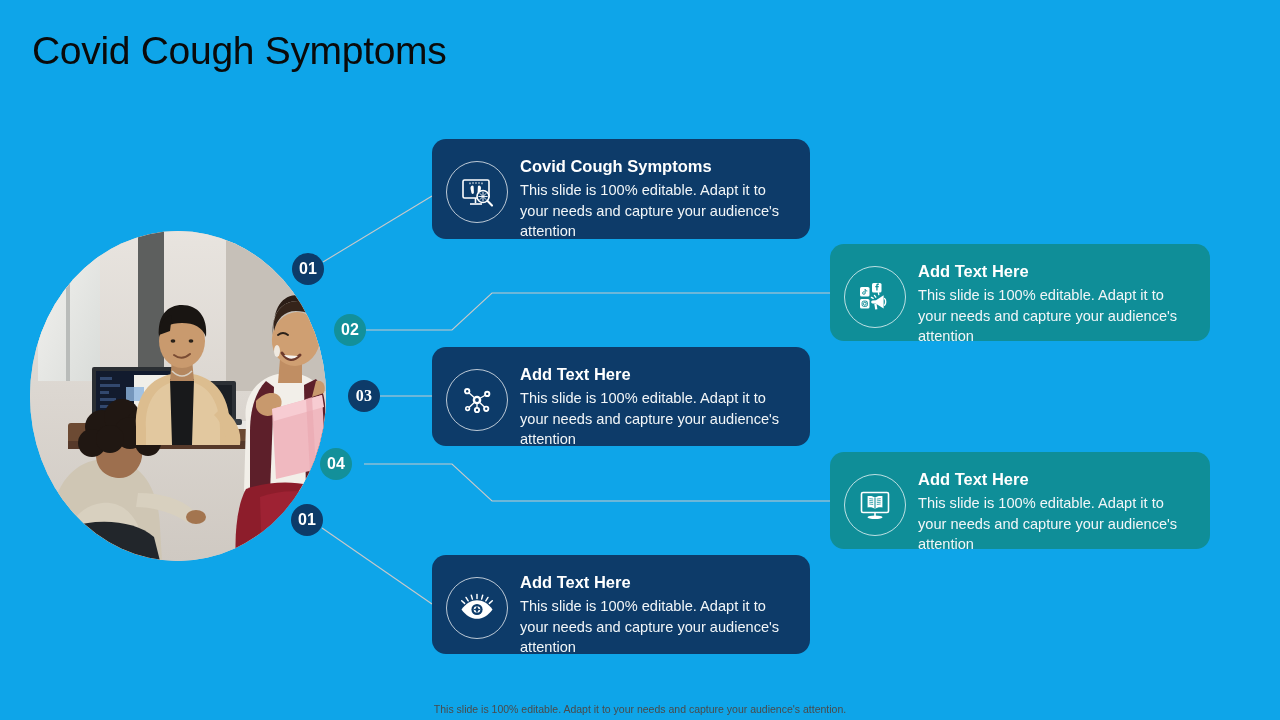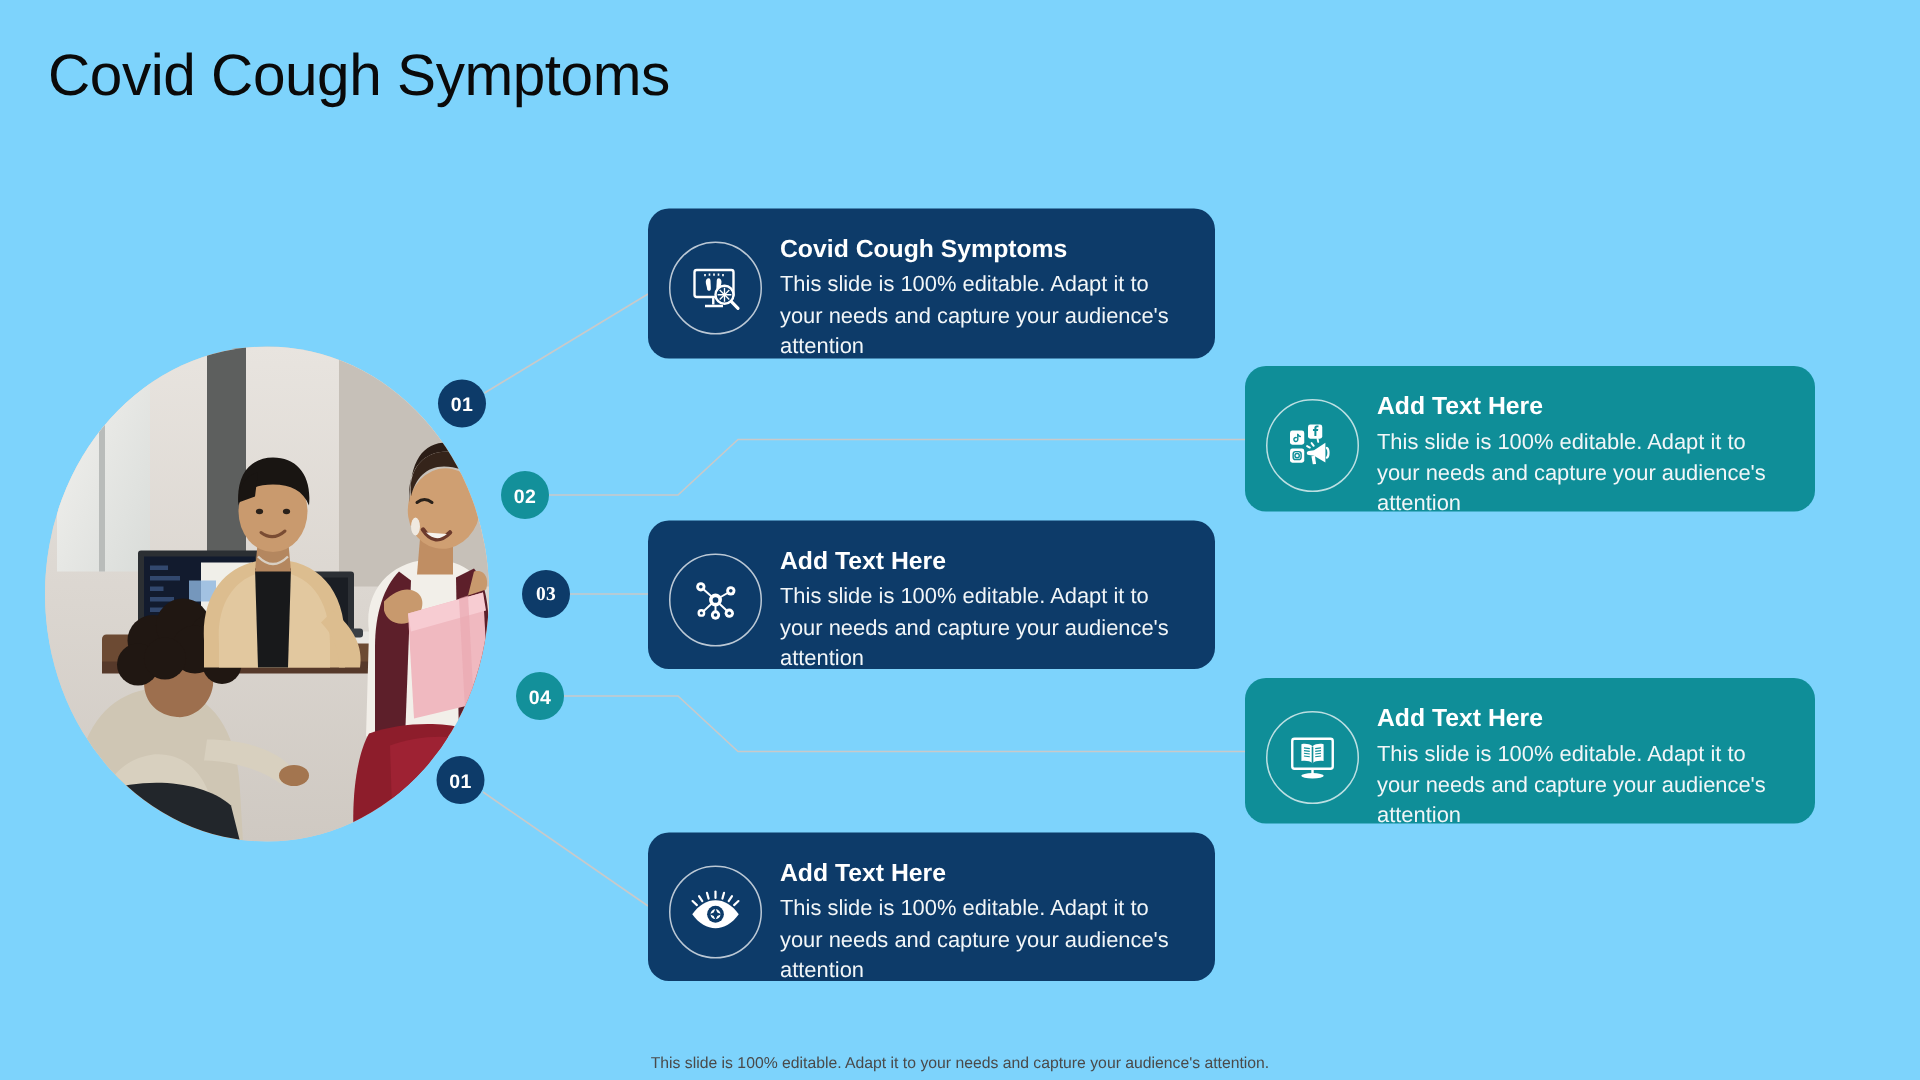--- a/index.html
+++ b/index.html
@@ -6,21 +6,21 @@
   * { box-sizing: border-box; margin: 0; padding: 0; }
   html, body {
     width: 1280px; height: 720px;
     background: #ffffff;
     font-family: "Liberation Sans", sans-serif;
     overflow: hidden;
   }
   .slide {
     position: relative;
     width: 1280px; height: 720px;
-    background: #7dd3fc;
+    background: #0ea5e9;
   }
 
   
   .slide-title {
     position: absolute;
     left: 32px; top: 28px;
     font-size: 39px;
     font-weight: 400;
     color: #0a0a0a;
     letter-spacing: -0.3px;
@@ -49,21 +49,21 @@
 
   
   .badge {
     position: absolute;
     width: 32px; height: 32px;
     border-radius: 50%;
     display: flex;
     align-items: center;
     justify-content: center;
     color: #ffffff;
-    font-size: 13px;
+    font-size: 16px;
     font-weight: 700;
     letter-spacing: 0.2px;
     z-index: 6;
   }
   .badge.navy { background: #0d3b69; }
   .badge.teal { background: #13909a; justify-content: center; }
 
   
   .card {
     position: absolute;
@@ -261,21 +261,21 @@
 
   <div class="badge navy" style="left:292px; top:253px;">
     <span>01</span>
   </div>
   <div class="badge teal" style="left:334px; top:314px;">
     <span>02</span>
   </div>
   <div class="badge navy" style="left:348px; top:380px;font-family:Liberation Serif, serif;">
     <span>03</span>
   </div>
-  <div class="badge teal" style="left:344px; top:448px;">
+  <div class="badge teal" style="left:320px; top:448px;">
     <span>04</span>
   </div>
   <div class="badge navy" style="left:291px; top:504px;">
     <span>01</span>
   </div>
 
   <div class="card navy" style="left:432px; top:139px; width:378px; height:100px;">
     <div class="card-icon">
       <svg width="38" height="38" viewBox="0 0 38 38" fill="none" stroke="#ffffff" stroke-width="1.6">
         <rect x="5" y="7" width="26" height="18" rx="1.5" fill="none"></rect>

